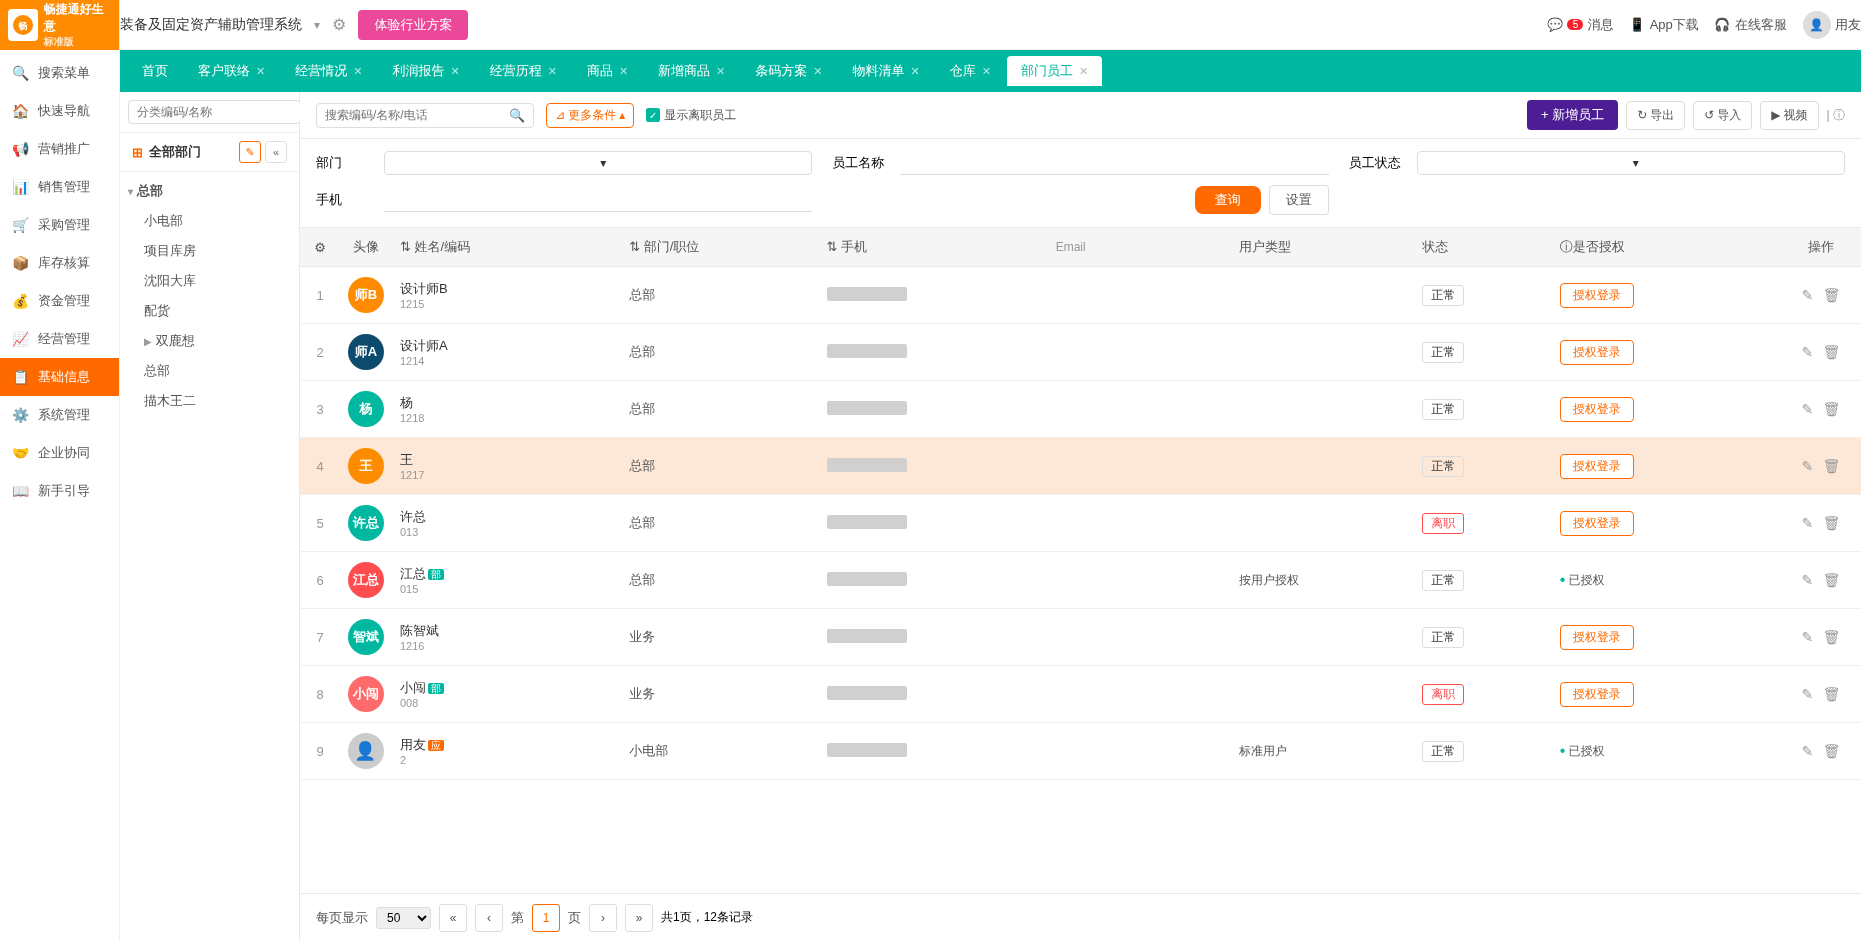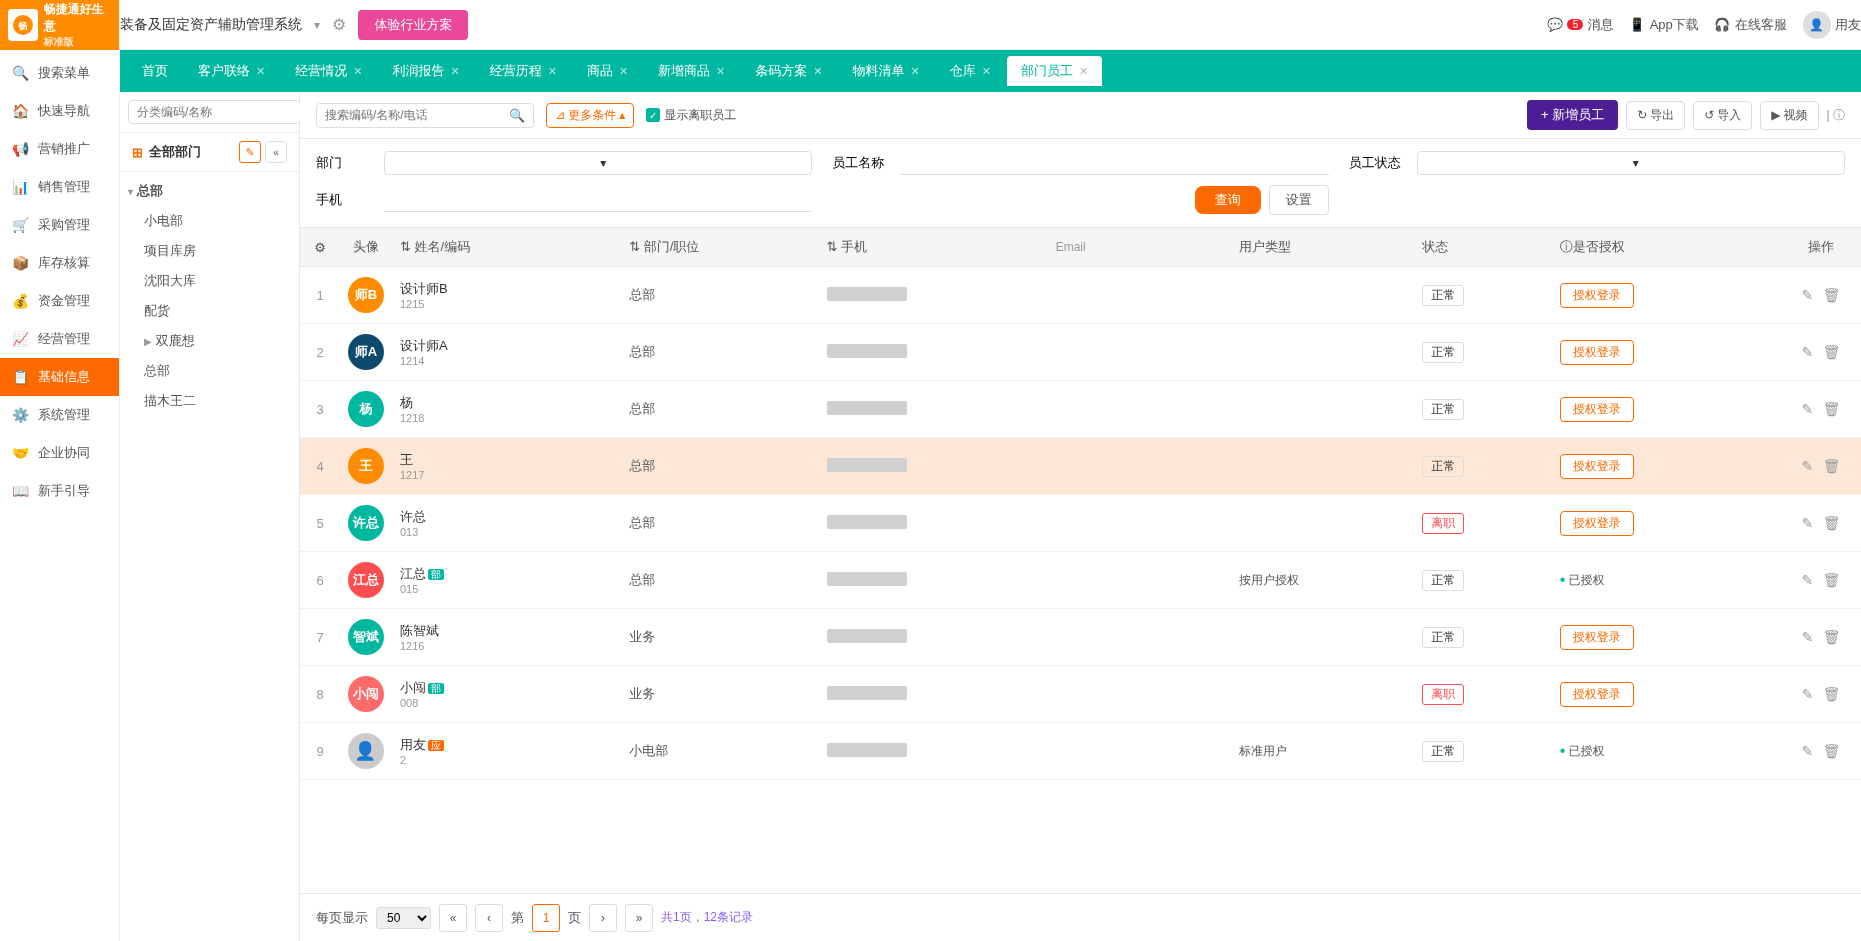--- a/index.html
+++ b/index.html
@@ -112,21 +112,21 @@
     .badge-tag { background: #00b8a0; color: #fff; font-size: 10px; border-radius: 2px; padding: 0 3px; margin-left: 2px; vertical-align: middle; }
     .badge-tag-orange { background: #ff6a00; color: #fff; font-size: 10px; border-radius: 2px; padding: 0 3px; margin-left: 2px; vertical-align: middle; }
     .col-settings { width: 40px; text-align: center; }
 
     
     .pagination { height: 48px; background: #fff; border-top: 1px solid #e8e8e8; display: flex; align-items: center; padding: 0 16px; gap: 8px; flex-shrink: 0; font-size: 13px; color: #555; }
     .pagination-label { color: #555; }
     .pagination-select { border: 1px solid #ddd; border-radius: 3px; padding: 2px 6px; font-size: 12px; cursor: pointer; }
     .page-btn { border: 1px solid #ddd; background: #fff; width: 28px; height: 28px; border-radius: 3px; display: flex; align-items: center; justify-content: center; cursor: pointer; color: #555; font-size: 12px; }
     .page-current { border: 1px solid #ff6a00; color: #ff6a00; background: #fff; width: 28px; height: 28px; border-radius: 3px; display: flex; align-items: center; justify-content: center; font-size: 12px; }
-    .page-total { color: #8b5cf6; font-size: 12px; }
+    .page-total { color: #000000; font-size: 12px; }
   </style>
 </head>
 <body>
 
 <div class="sidebar">
   <div class="sidebar-logo">
     <div class="sidebar-logo-icon">
       <svg viewBox="0 0 24 24" fill="none">
         <circle cx="12" cy="12" r="10" fill="#ff8c00"></circle>
         <text x="12" y="16" text-anchor="middle" fill="white" font-size="9" font-weight="bold">畅</text>

